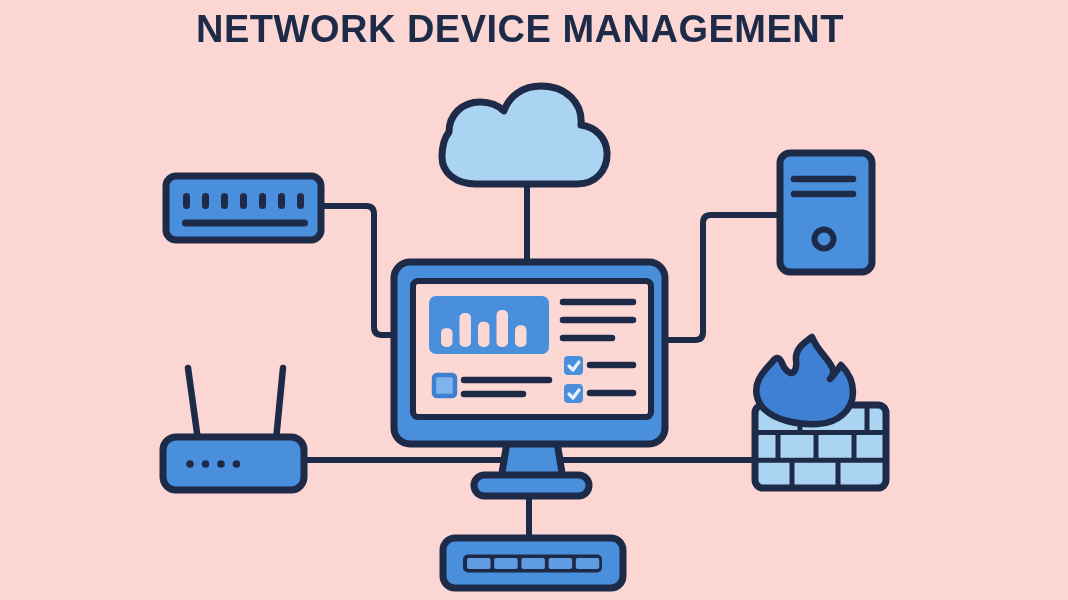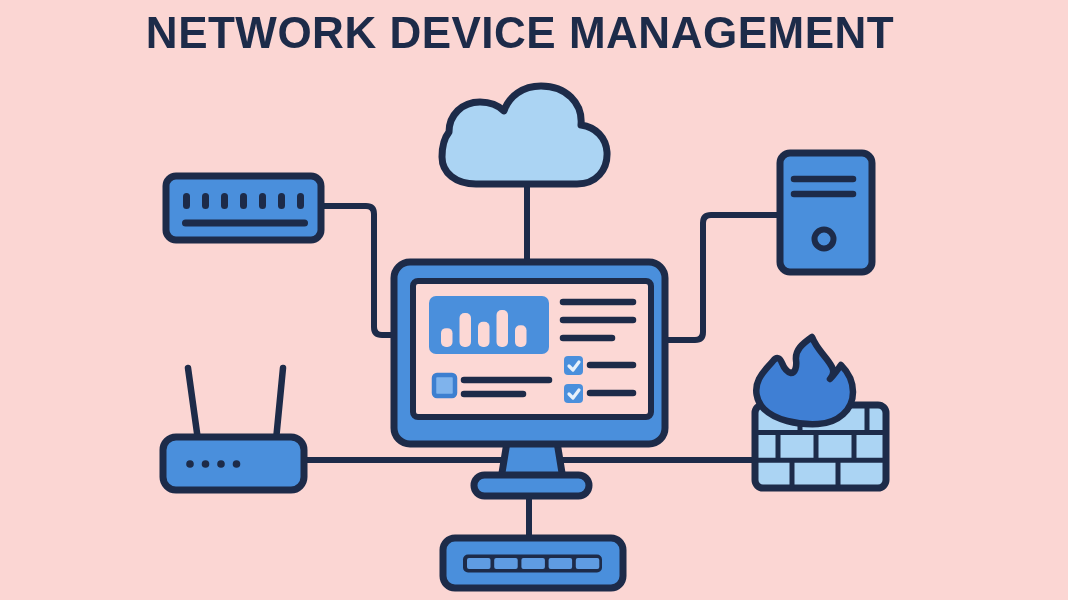--- a/index.html
+++ b/index.html
@@ -9,21 +9,21 @@
     --check-white:#e8f1fb;
   }
   html,body{margin:0;padding:0;}
   body{
     width:1068px;height:600px;overflow:hidden;position:relative;
     background:var(--background);
     font-family:"Liberation Sans", sans-serif;
   }
   .title{
     position:absolute;top:8px;left:0;width:1040px;text-align:center;
-    font-size:44px;font-weight:800;letter-spacing:.5px;color:var(--outline);
+    font-size:38px;font-weight:800;letter-spacing:.5px;color:var(--outline);
     user-select:none;
   }
   svg{position:absolute;top:0;left:0;}
   .conn{fill:none;stroke:var(--outline);stroke-width:6;stroke-linecap:round;stroke-linejoin:round;}
   .body-blue{fill:var(--device-blue);stroke:var(--outline);stroke-width:7;stroke-linejoin:round;}
   .body-light{fill:var(--light-blue);stroke:var(--outline);stroke-width:7;stroke-linejoin:round;}
   .screen{fill:var(--screen-pink);stroke:var(--outline);stroke-width:6;}
   .panel-blue{fill:var(--device-blue);}
   .fill-pink{fill:var(--screen-pink);}
   .fill-navy{fill:var(--outline);}

